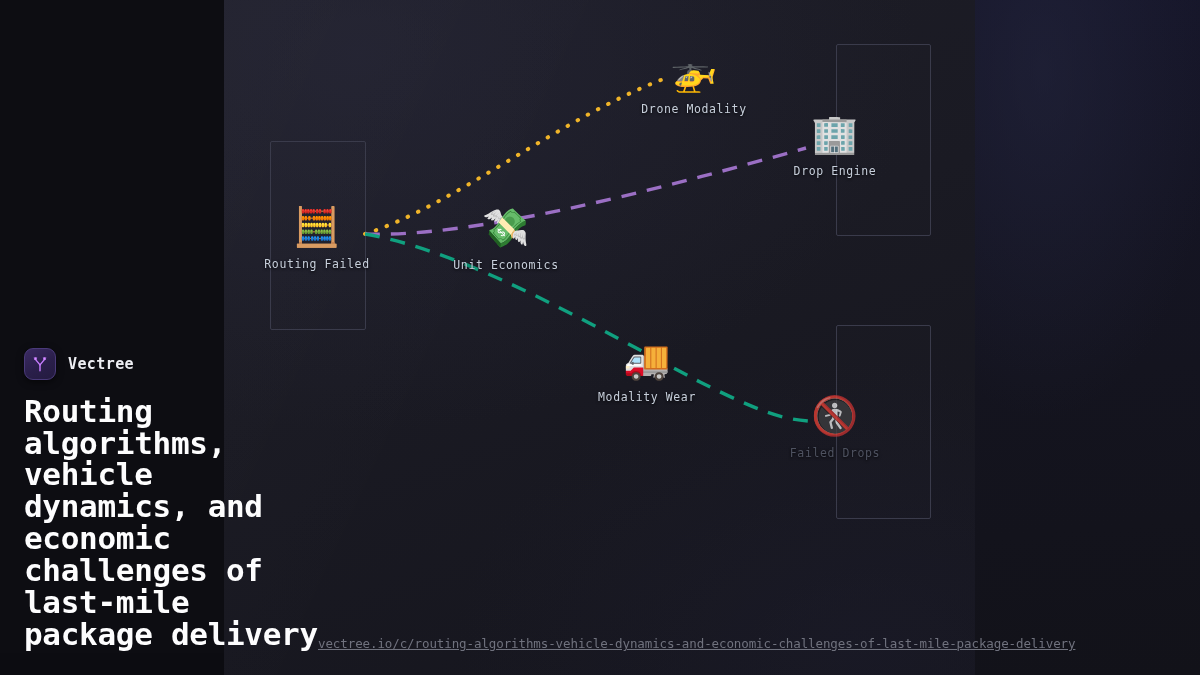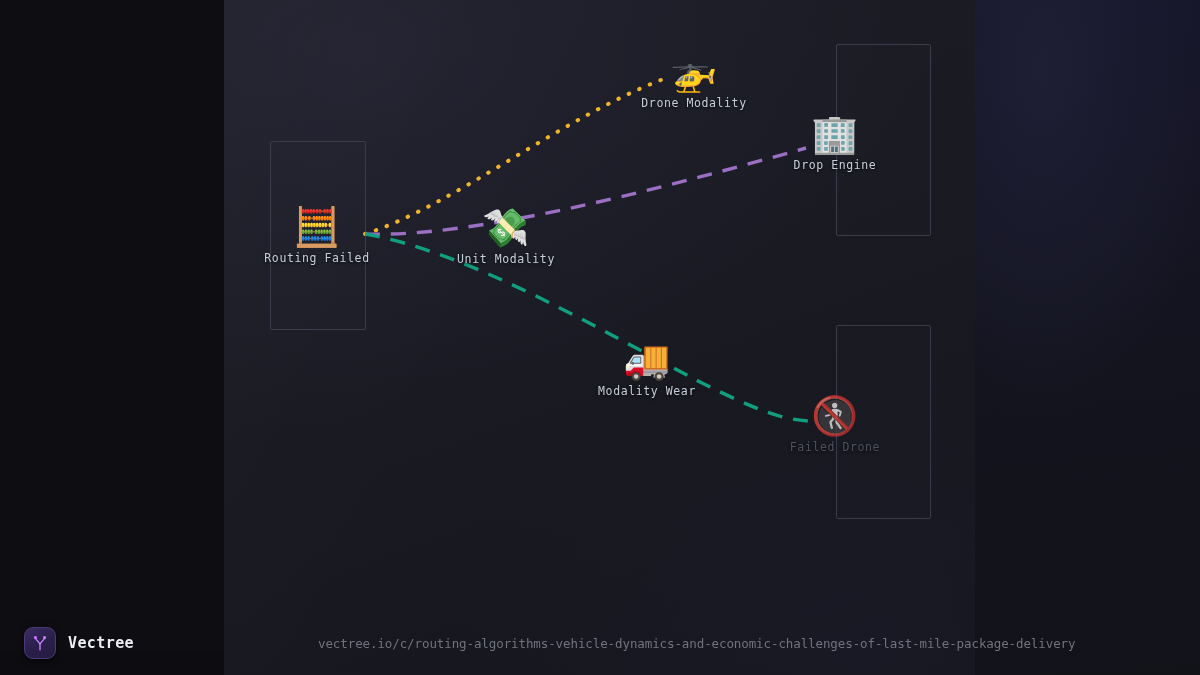--- a/index.html
+++ b/index.html
@@ -78,21 +78,21 @@
     margin-left:-90px;
     text-align:center;
   }
   .node .glyph {
     font-family:"DejaVu Sans","Liberation Sans",sans-serif;
     font-size:38px;
     line-height:1;
     user-select:none;
   }
   .node .nlabel {
-    margin-top:5px;
+    margin-top:11px;
     font-family:"DejaVu Sans Mono","Liberation Mono",monospace;
     font-size:11.5px;
     letter-spacing:0.6px;
     color:#c7cfdb;
     text-shadow:0 1px 3px rgba(0,0,0,0.85);
     white-space:nowrap;
   }
   .node.dim .glyph  { opacity:0.72; }
   .node.dim .nlabel { color:#4e5260; }
 
@@ -136,20 +136,21 @@
 
   
   .url-footer {
     position:absolute;
     left:318px; bottom:24px;
     font-family:"DejaVu Sans Mono","Liberation Mono",monospace;
     font-size:12.5px;
     letter-spacing:-0.1px;
     color:#70727e;
     white-space:nowrap;
+    text-decoration:underline;
   }
 </style>
 </head>
 <body>
 
 <div id="stage">
 
   <div class="bg-layer">
     <div class="panel-left"></div>
     <div class="panel-mid"></div>
@@ -178,29 +179,29 @@
         <div class="node" style="left: 694px; top: 53px;">
           <div class="glyph">🚁</div>
           <div class="nlabel">Drone Modality</div>
         </div>
         <div class="node" style="left: 835px; top: 115px;">
           <div class="glyph">🏢</div>
           <div class="nlabel">Drop Engine</div>
         </div>
         <div class="node" style="left: 506px; top: 209px;">
           <div class="glyph">💸</div>
-          <div class="nlabel">Unit Modality</div>
+          <div class="nlabel">Unit Economics</div>
         </div>
         <div class="node" style="left: 647px; top: 341px;">
           <div class="glyph">🚚</div>
           <div class="nlabel">Modality Wear</div>
         </div>
         <div class="node dim" style="left: 835px; top: 397px;">
           <div class="glyph">🚷</div>
-          <div class="nlabel">Failed Drone</div>
+          <div class="nlabel">Failed Drops</div>
         </div>
       </div>
   </div>
 
   <div id="overlay">
 
     <div class="brand">
       <div class="brand-badge">
         <svg width="20" height="20" viewBox="0 0 24 24">
           <g stroke="#c77dff" stroke-width="1.7" fill="none" stroke-linecap="round">
@@ -210,17 +211,18 @@
           </g>
           <circle cx="6.5" cy="5.6" r="1.7" fill="#d89bff"></circle>
           <circle cx="17.5" cy="5.6" r="1.7" fill="#d89bff"></circle>
           <path d="M5 4.2 L5.6 6.6 M8 4.2 L7.4 6.6" stroke="#b45ff0" stroke-width="1.1" fill="none"></path>
           <path d="M16 4.2 L16.6 6.6 M19 4.2 L18.4 6.6" stroke="#b45ff0" stroke-width="1.1" fill="none"></path>
         </svg>
       </div>
       <div class="brand-name">Vectree</div>
     </div>
 
+    <h1 class="headline">Routing algorithms, vehicle dynamics, and economic challenges of last-mile package delivery</h1>
   </div>
 
   <div class="url-footer">vectree.io/c/routing-algorithms-vehicle-dynamics-and-economic-challenges-of-last-mile-package-delivery</div>
 
 </div>
 
 </body></html>

